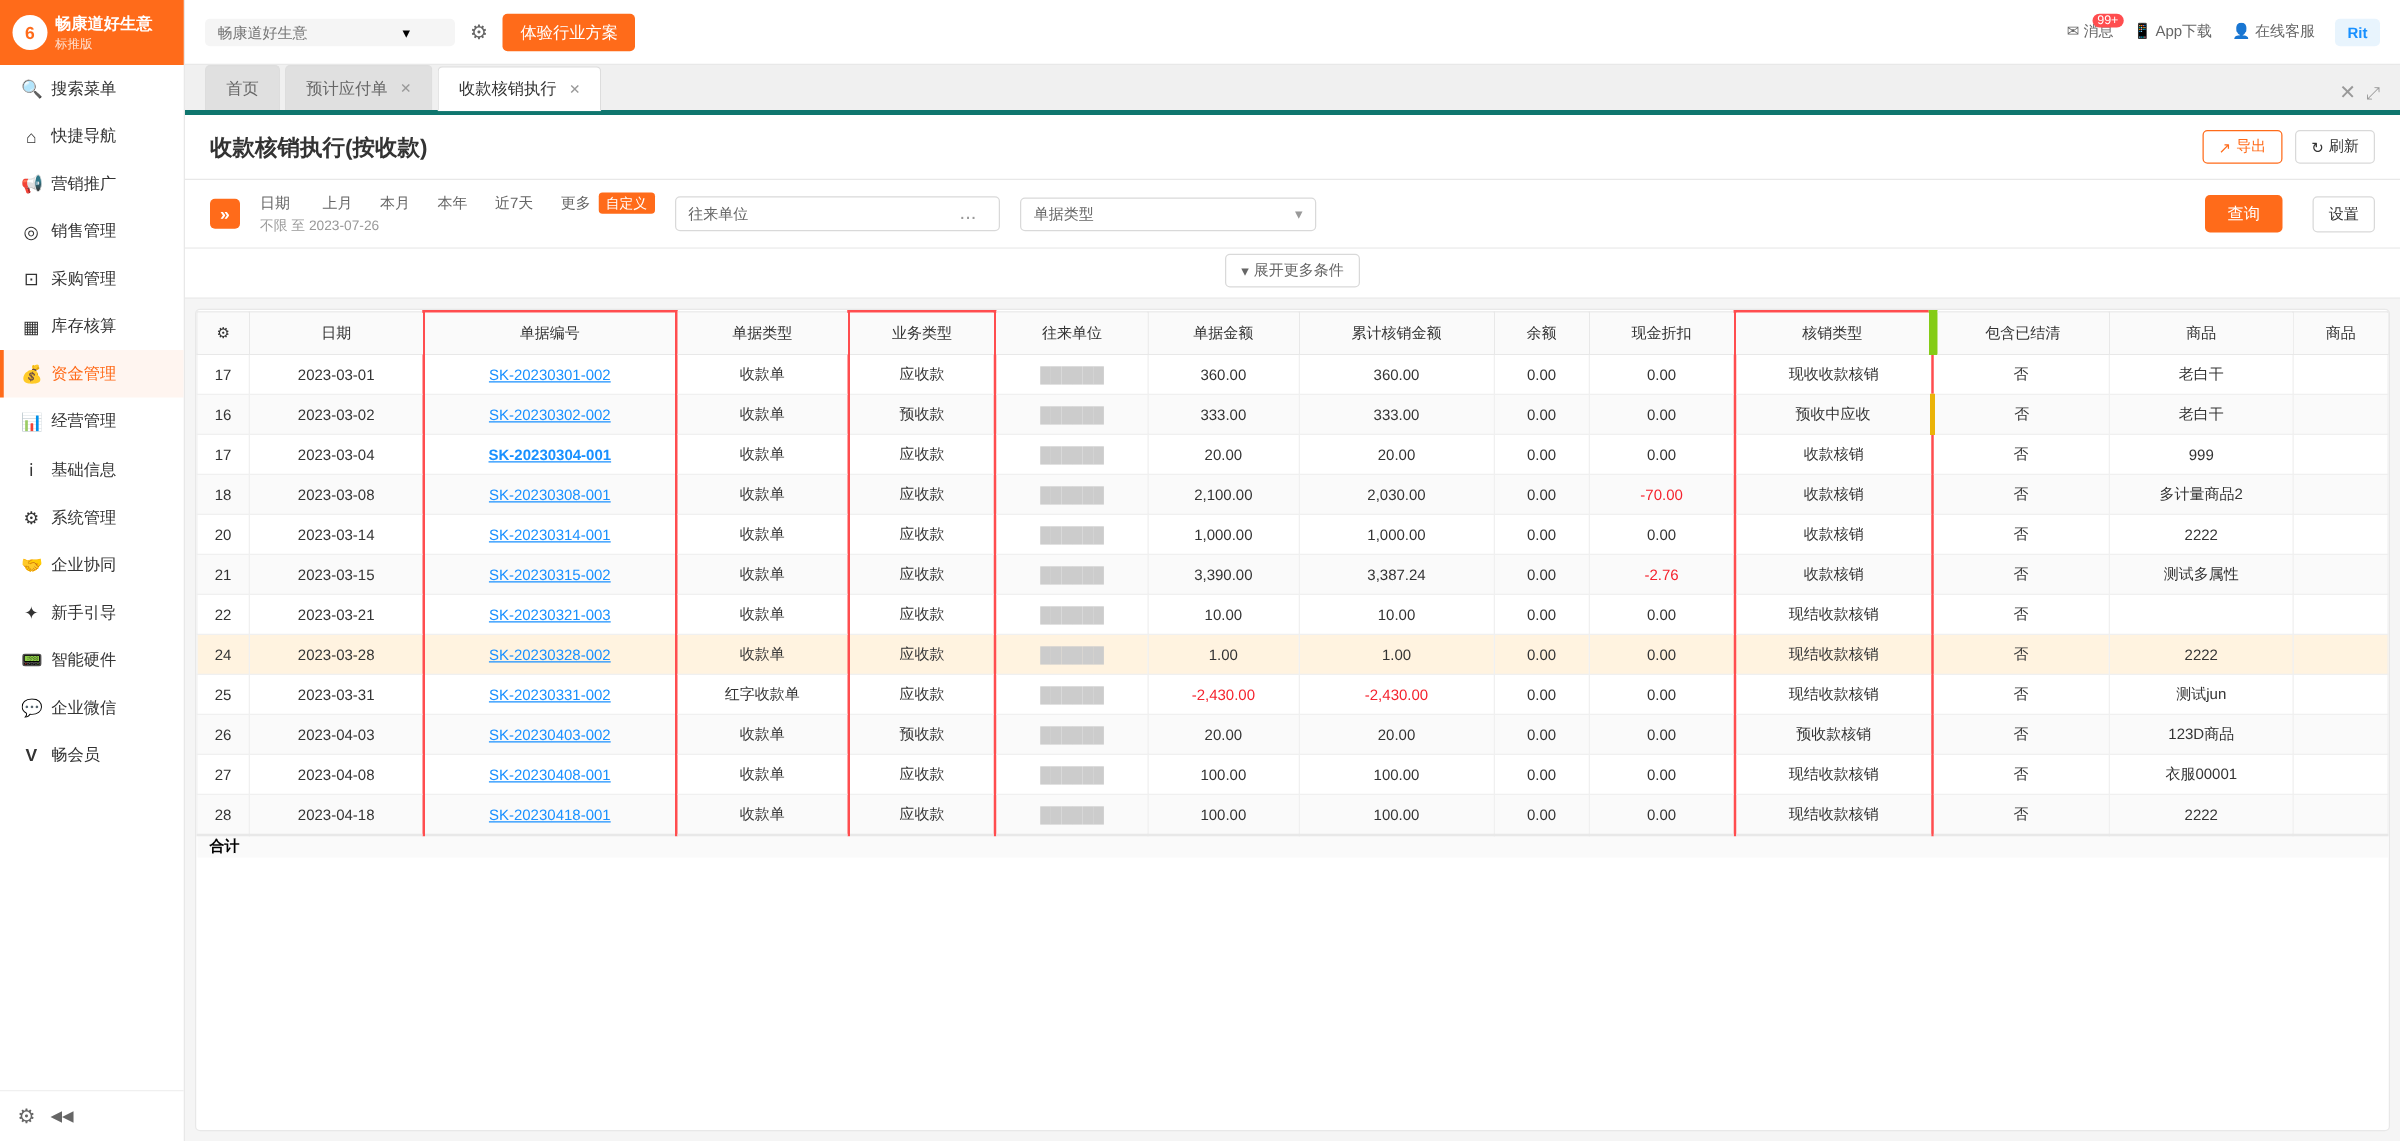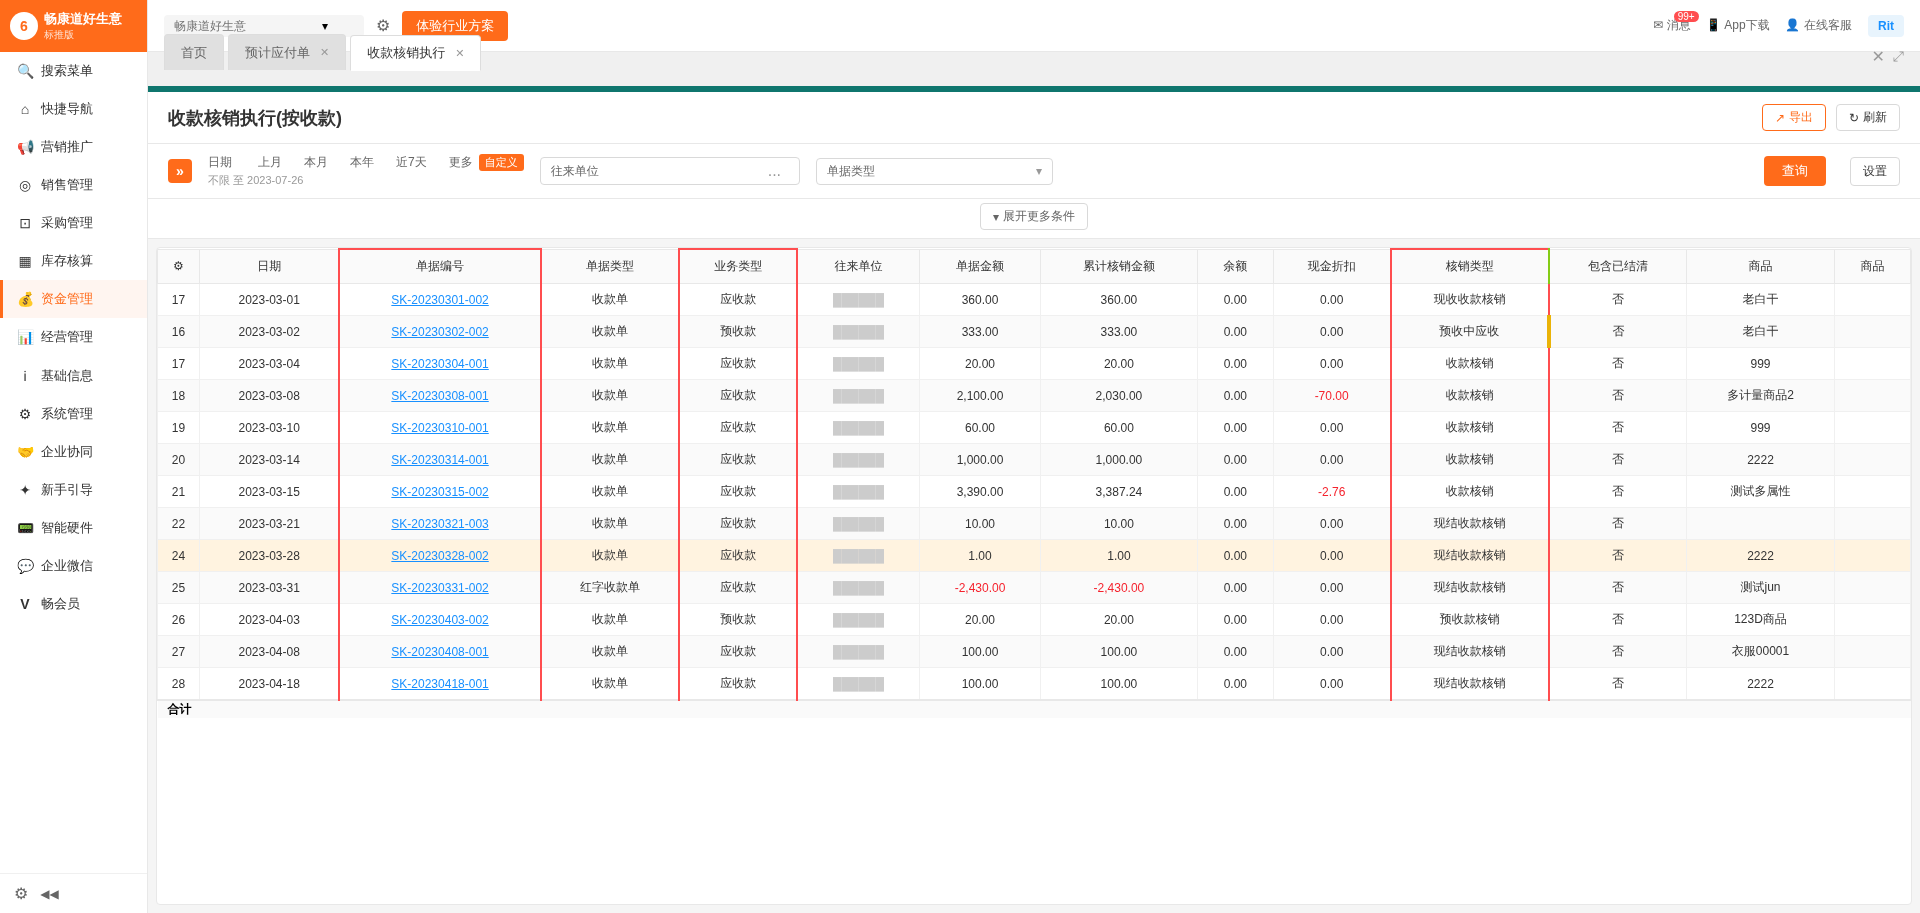--- a/index.html
+++ b/index.html
@@ -22,21 +22,21 @@
     
     .topbar { height: 52px; background: #fff; border-bottom: 1px solid #e8e8e8; display: flex; align-items: center; padding: 0 16px; gap: 12px; flex-shrink: 0; }
     .topbar-input-area { display: flex; align-items: center; gap: 8px; background: #f5f5f5; border-radius: 4px; padding: 4px 10px; flex: 0 0 200px; }
     .topbar-input { background: transparent; border: none; outline: none; font-size: 12px; color: #333; width: 140px; }
     .topbar-actions { margin-left: auto; display: flex; align-items: center; gap: 16px; color: #666; font-size: 12px; }
     .topbar-btn-orange { background: #ff6b1a; color: #fff; border: none; border-radius: 4px; padding: 6px 14px; font-size: 13px; cursor: pointer; }
     .topbar-notification { position: relative; cursor: pointer; }
     .notification-badge { position: absolute; top: -6px; right: -8px; background: #ff4d4f; color: #fff; border-radius: 8px; font-size: 10px; padding: 0 4px; }
 
     
-    .tabs { height: 40px; background: #f0f0f0; display: flex; align-items: flex-end; padding: 16px 16px; border-bottom: 6px solid #0f766e; flex-shrink: 0; }
+    .tabs { height: 40px; background: #f0f0f0; display: flex; align-items: flex-end; padding: 0 16px; border-bottom: 4px solid #0f766e; flex-shrink: 0; }
     .tab { height: 36px; padding: 0 16px; display: flex; align-items: center; gap: 6px; cursor: pointer; background: #e0e0e0; border: 1px solid #ddd; border-bottom: none; border-radius: 4px 4px 0 0; margin-right: 4px; color: #666; font-size: 13px; }
     .tab.active { background: #fff; color: #333; border-bottom: 1px solid #fff; margin-bottom: -1px; margin-top: 21px; }
     .tab-close { font-size: 11px; color: #999; cursor: pointer; margin-left: 4px; }
 
     
     .page-content { flex: 1; overflow: hidden; display: flex; flex-direction: column; background: #f5f5f5; padding: 0; }
     .page-header { background: #fff; padding: 12px 20px 0; border-bottom: 1px solid #e8e8e8; display: flex; align-items: center; justify-content: space-between; }
     .page-title { font-size: 18px; font-weight: bold; color: #333; padding-bottom: 12px; }
     .page-header-actions { display: flex; gap: 10px; padding-bottom: 12px; }
     .btn-export { border: 1px solid #ff6b1a; color: #ff6b1a; background: #fff; border-radius: 4px; padding: 4px 12px; cursor: pointer; font-size: 12px; display: flex; align-items: center; gap: 4px; }
@@ -262,21 +262,21 @@
             <th style="width:42px;">⚙</th>
             <th>日期</th>
             <th style="border-left:2px solid #ff4d4f;border-right:2px solid #ff4d4f;border-top:2px solid #ff4d4f;">单据编号</th>
             <th>单据类型</th>
             <th style="border-left:2px solid #ff4d4f;border-right:2px solid #ff4d4f;border-top:2px solid #ff4d4f;">业务类型</th>
             <th>往来单位</th>
             <th>单据金额</th>
             <th>累计核销金额</th>
             <th>余额</th>
             <th>现金折扣</th>
-            <th style="border-left:2px solid #ff4d4f;border-right:2px solid #84cc16;border-top:2px solid #ff4d4f;">核销类型</th>
+            <th style="border-left:2px solid #ff4d4f;border-right:7px solid #84cc16;border-top:2px solid #ff4d4f;">核销类型</th>
             <th>包含已结清</th>
             <th>商品</th>
             <th>商品</th>
           </tr>
         </thead>
         <tbody id="table-body">
         <tr>
     <td>17</td>
     <td>2023-03-01</td>
     <td style="border-left:2px solid #ff4d4f;border-right:2px solid #ff4d4f;"><a class="link-blue">SK-20230301-002</a></td>
@@ -304,21 +304,21 @@
     <td>0.00</td>
     <td style="">0.00</td>
     <td style="border-left:2px solid #ff4d4f;border-right:4px solid #eab308;">预收中应收</td>
     <td>否</td>
     <td>老白干</td>
     <td></td>
   </tr>
             <tr>
     <td>17</td>
     <td>2023-03-04</td>
-    <td style="border-left:2px solid #ff4d4f;border-right:2px solid #ff4d4f;"><a class="link-blue">SK-20230304-001</a></td>
+    <td style="border-left:2px solid #ff4d4f;border-right:2px solid #ff4d4f;font-weight:bold;"><a class="link-blue">SK-20230304-001</a></td>
     <td>收款单</td>
     <td style="border-left:2px solid #ff4d4f;border-right:2px solid #ff4d4f;">应收款</td>
     <td style="color:#ccc;">██████</td>
     <td style="">20.00</td>
     <td style="">20.00</td>
     <td>0.00</td>
     <td style="">0.00</td>
     <td style="border-left:2px solid #ff4d4f;border-right:2px solid #ff4d4f;">收款核销</td>
     <td>否</td>
     <td>999</td>
@@ -331,36 +331,20 @@
     <td>收款单</td>
     <td style="border-left:2px solid #ff4d4f;border-right:2px solid #ff4d4f;">应收款</td>
     <td style="color:#ccc;">██████</td>
     <td style="">2,100.00</td>
     <td style="">2,030.00</td>
     <td>0.00</td>
     <td style="color:#f5222d;">-70.00</td>
     <td style="border-left:2px solid #ff4d4f;border-right:2px solid #ff4d4f;">收款核销</td>
     <td>否</td>
     <td>多计量商品2</td>
-    <td></td>
-  </tr>
-            <tr>
-    <td>19</td>
-    <td>2023-03-10</td>
-    <td style="border-left:2px solid #ff4d4f;border-right:2px solid #ff4d4f;"><a class="link-blue">SK-20230310-001</a></td>
-    <td>收款单</td>
-    <td style="border-left:2px solid #ff4d4f;border-right:2px solid #ff4d4f;">应收款</td>
-    <td style="color:#ccc;">██████</td>
-    <td style="">60.00</td>
-    <td style="">60.00</td>
-    <td>0.00</td>
-    <td style="">0.00</td>
-    <td style="border-left:2px solid #ff4d4f;border-right:2px solid #ff4d4f;">收款核销</td>
-    <td>否</td>
-    <td>999</td>
     <td></td>
   </tr>
             <tr>
     <td>20</td>
     <td>2023-03-14</td>
     <td style="border-left:2px solid #ff4d4f;border-right:2px solid #ff4d4f;"><a class="link-blue">SK-20230314-001</a></td>
     <td>收款单</td>
     <td style="border-left:2px solid #ff4d4f;border-right:2px solid #ff4d4f;">应收款</td>
     <td style="color:#ccc;">██████</td>
     <td style="">1,000.00</td>

